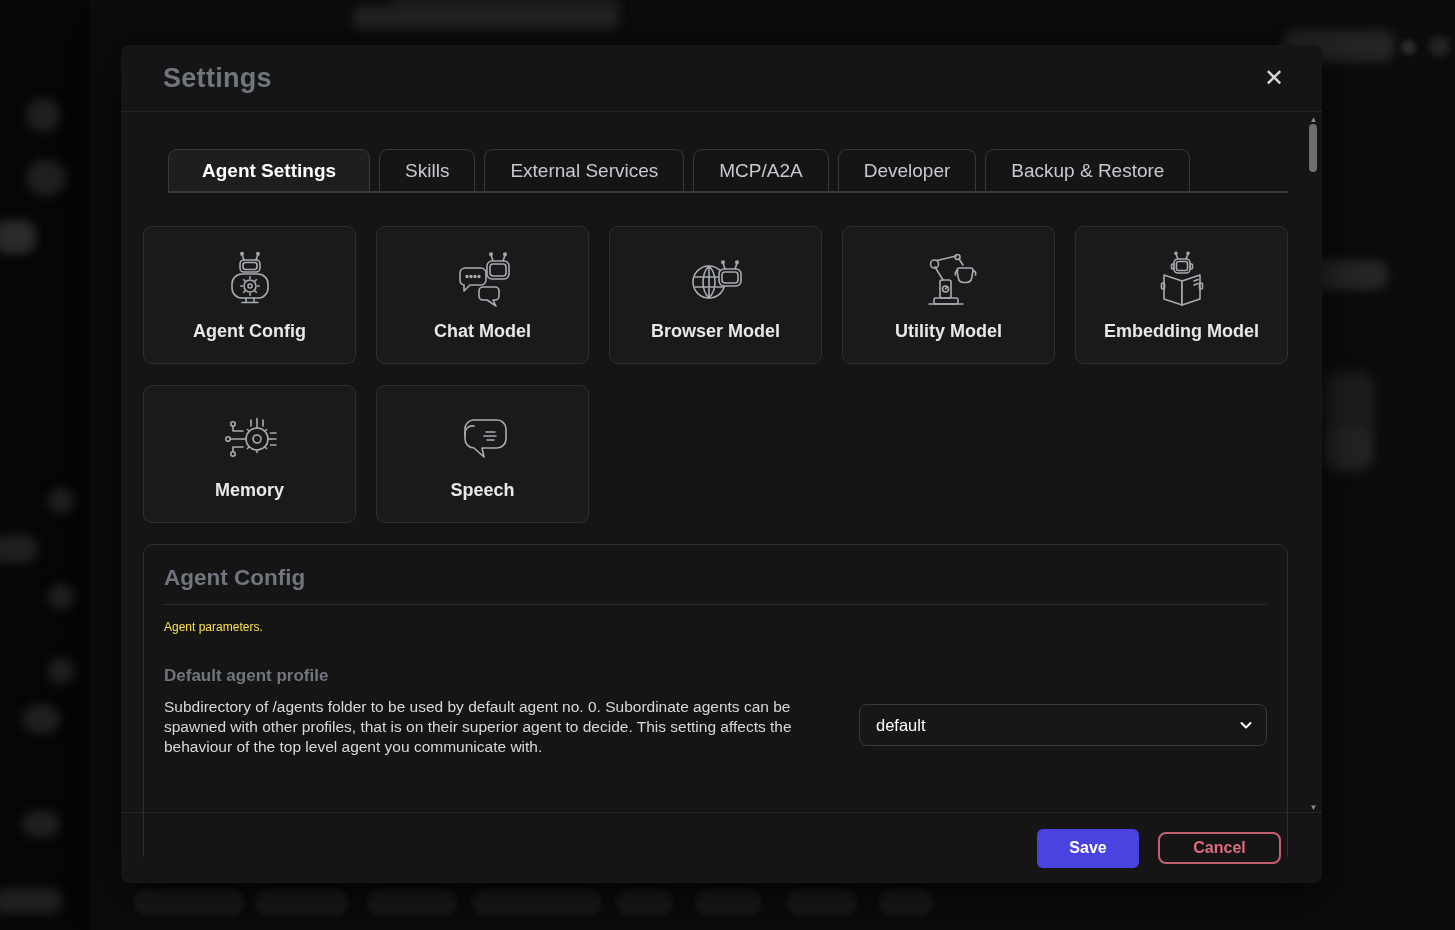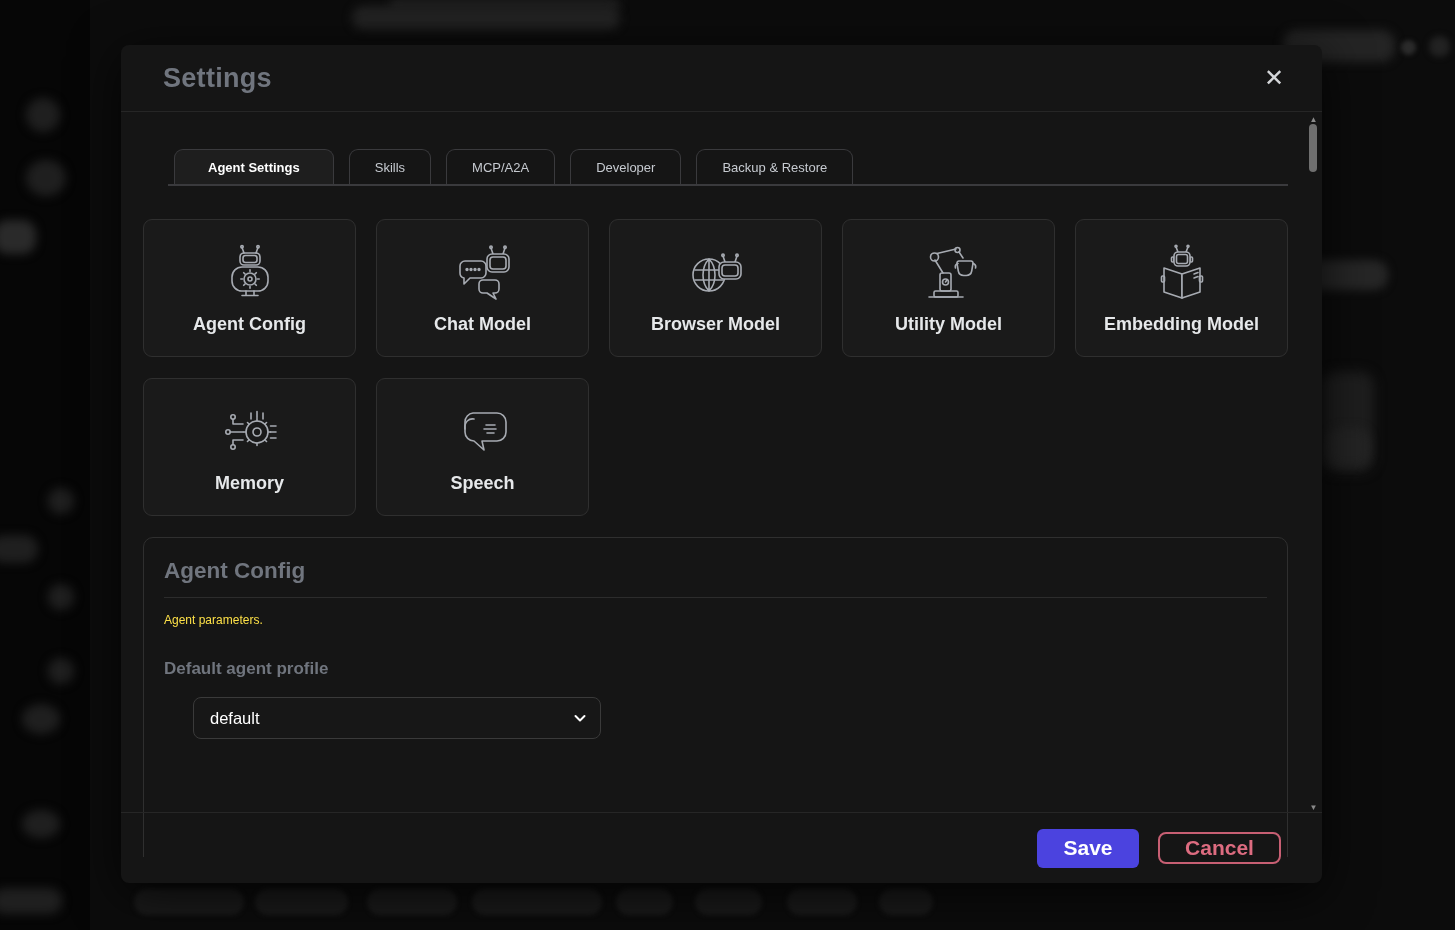--- a/index.html
+++ b/index.html
@@ -27,22 +27,22 @@
   .close-btn { font-size:24px; color:#d4d6d9; cursor:pointer; line-height:1; padding:4px; }
 
   .modal-body {
     position:absolute; top:67px; left:0; width:1201px; height:745px;
     overflow:hidden; padding:0 34px 0 22px;
   }
 
   
   .tabs { display:flex; gap:9px; margin:37px 0 0 25px; border-bottom:2px solid #3a3a3d; padding-right:20px; }
   .tab {
-    padding:10px 25px 9px; font-size:13px; color:#c6cad0; background:#151515;
-    border:1px solid #3a3a3d; border-bottom:none; border-radius:9px 9px 0 0; cursor:pointer; white-space:nowrap;margin-left:6px;
+    padding:10px 25px 9px; font-size:19px; color:#c6cad0; background:#151515;
+    border:1px solid #3a3a3d; border-bottom:none; border-radius:9px 9px 0 0; cursor:pointer; white-space:nowrap;
   }
   .tab.active { font-weight:bold; color:#ffffff; background:#1e1e1e; padding:10px 33px 9px; }
 
   
   .cards { display:grid; grid-template-columns:repeat(5,213px); gap:21px 20px; margin-top:33px; }
   .card {
     height:138px; background:#1a1a1a; border:1px solid #2f2f2f; border-radius:9px;
     display:flex; flex-direction:column; align-items:center; justify-content:center; gap:11px; cursor:pointer;
   }
   .card-icon { height:62px; display:flex; align-items:center; justify-content:center; }
@@ -68,21 +68,21 @@
     font-family:"Liberation Sans", sans-serif; cursor:pointer;
   }
   .chev { position:absolute; right:13px; top:13px; pointer-events:none; }
 
   
   .modal-footer {
     position:absolute; left:0; bottom:0; width:1201px; height:71px;
     border-top:1px solid #262626; display:flex; align-items:center; justify-content:flex-end;
     gap:19px; padding-right:41px; border-radius:0 0 8px 8px;
   }
-  .btn { font-family:"Liberation Sans", sans-serif; font-weight:bold; font-size:21px; cursor:pointer; }
+  .btn { font-family:"Liberation Sans", sans-serif; font-weight:bold; font-size:16px; cursor:pointer; }
   .btn-save { width:102px; height:39px; background:#4b43df; color:#fff; border:none; border-radius:6px; }
   .btn-cancel { width:123px; height:32px; background:transparent; color:#dd6c80; border:2px solid #c75f73; border-radius:8px; }
 
   
   .scrollbar { position:absolute; right:2px; top:70px; width:13px; height:697px; }
   .scroll-arrow { position:absolute; left:0; width:13px; text-align:center; font-size:8px; color:#8a8a8a; cursor:pointer; }
   .scroll-arrow.up { top:0; }
   .scroll-arrow.down { bottom:0; }
   .scroll-thumb { position:absolute; left:2px; top:9px; width:8px; height:48px; background:#6f6f6f; border-radius:4px; cursor:pointer; }
 </style>
@@ -124,20 +124,21 @@
     <div class="modal-header">
       <div class="modal-title">Settings</div>
       <div class="close-btn">✕</div>
     </div>
 
     <div class="modal-body">
 
       <div class="tabs">
         <div class="tab active">Agent Settings</div>
         <div class="tab">Skills</div>
+        <div class="tab">External Services</div>
         <div class="tab">MCP/A2A</div>
         <div class="tab">Developer</div>
         <div class="tab">Backup &amp; Restore</div>
       </div>
 
       <div class="cards">
 
         <div class="card">
           <span class="card-icon">
             <svg width="52" height="56" viewBox="0 0 52 56">
@@ -263,20 +264,21 @@
       </div>
 
       <div class="section">
         <div class="section-title">Agent Config</div>
         <div class="section-hr"></div>
         <div class="section-sub">Agent parameters.</div>
 
         <div class="field">
           <div class="field-label">Default agent profile</div>
           <div class="field-row">
+            <div class="field-desc">Subdirectory of /agents folder to be used by default agent no. 0. Subordinate agents can be spawned with other profiles, that is on their superior agent to decide. This setting affects the behaviour of the top level agent you communicate with.</div>
             <div class="select-wrap">
               <select>
                 <option>default</option>
               </select>
               <span class="chev">
                 <svg width="16" height="16" viewBox="0 0 16 16">
                     <path d="M3.5 6 L8 10.5 L12.5 6" stroke="#ffffff" stroke-width="2" fill="none" stroke-linecap="round" stroke-linejoin="round"></path>
                   </svg>
               </span>
             </div>

